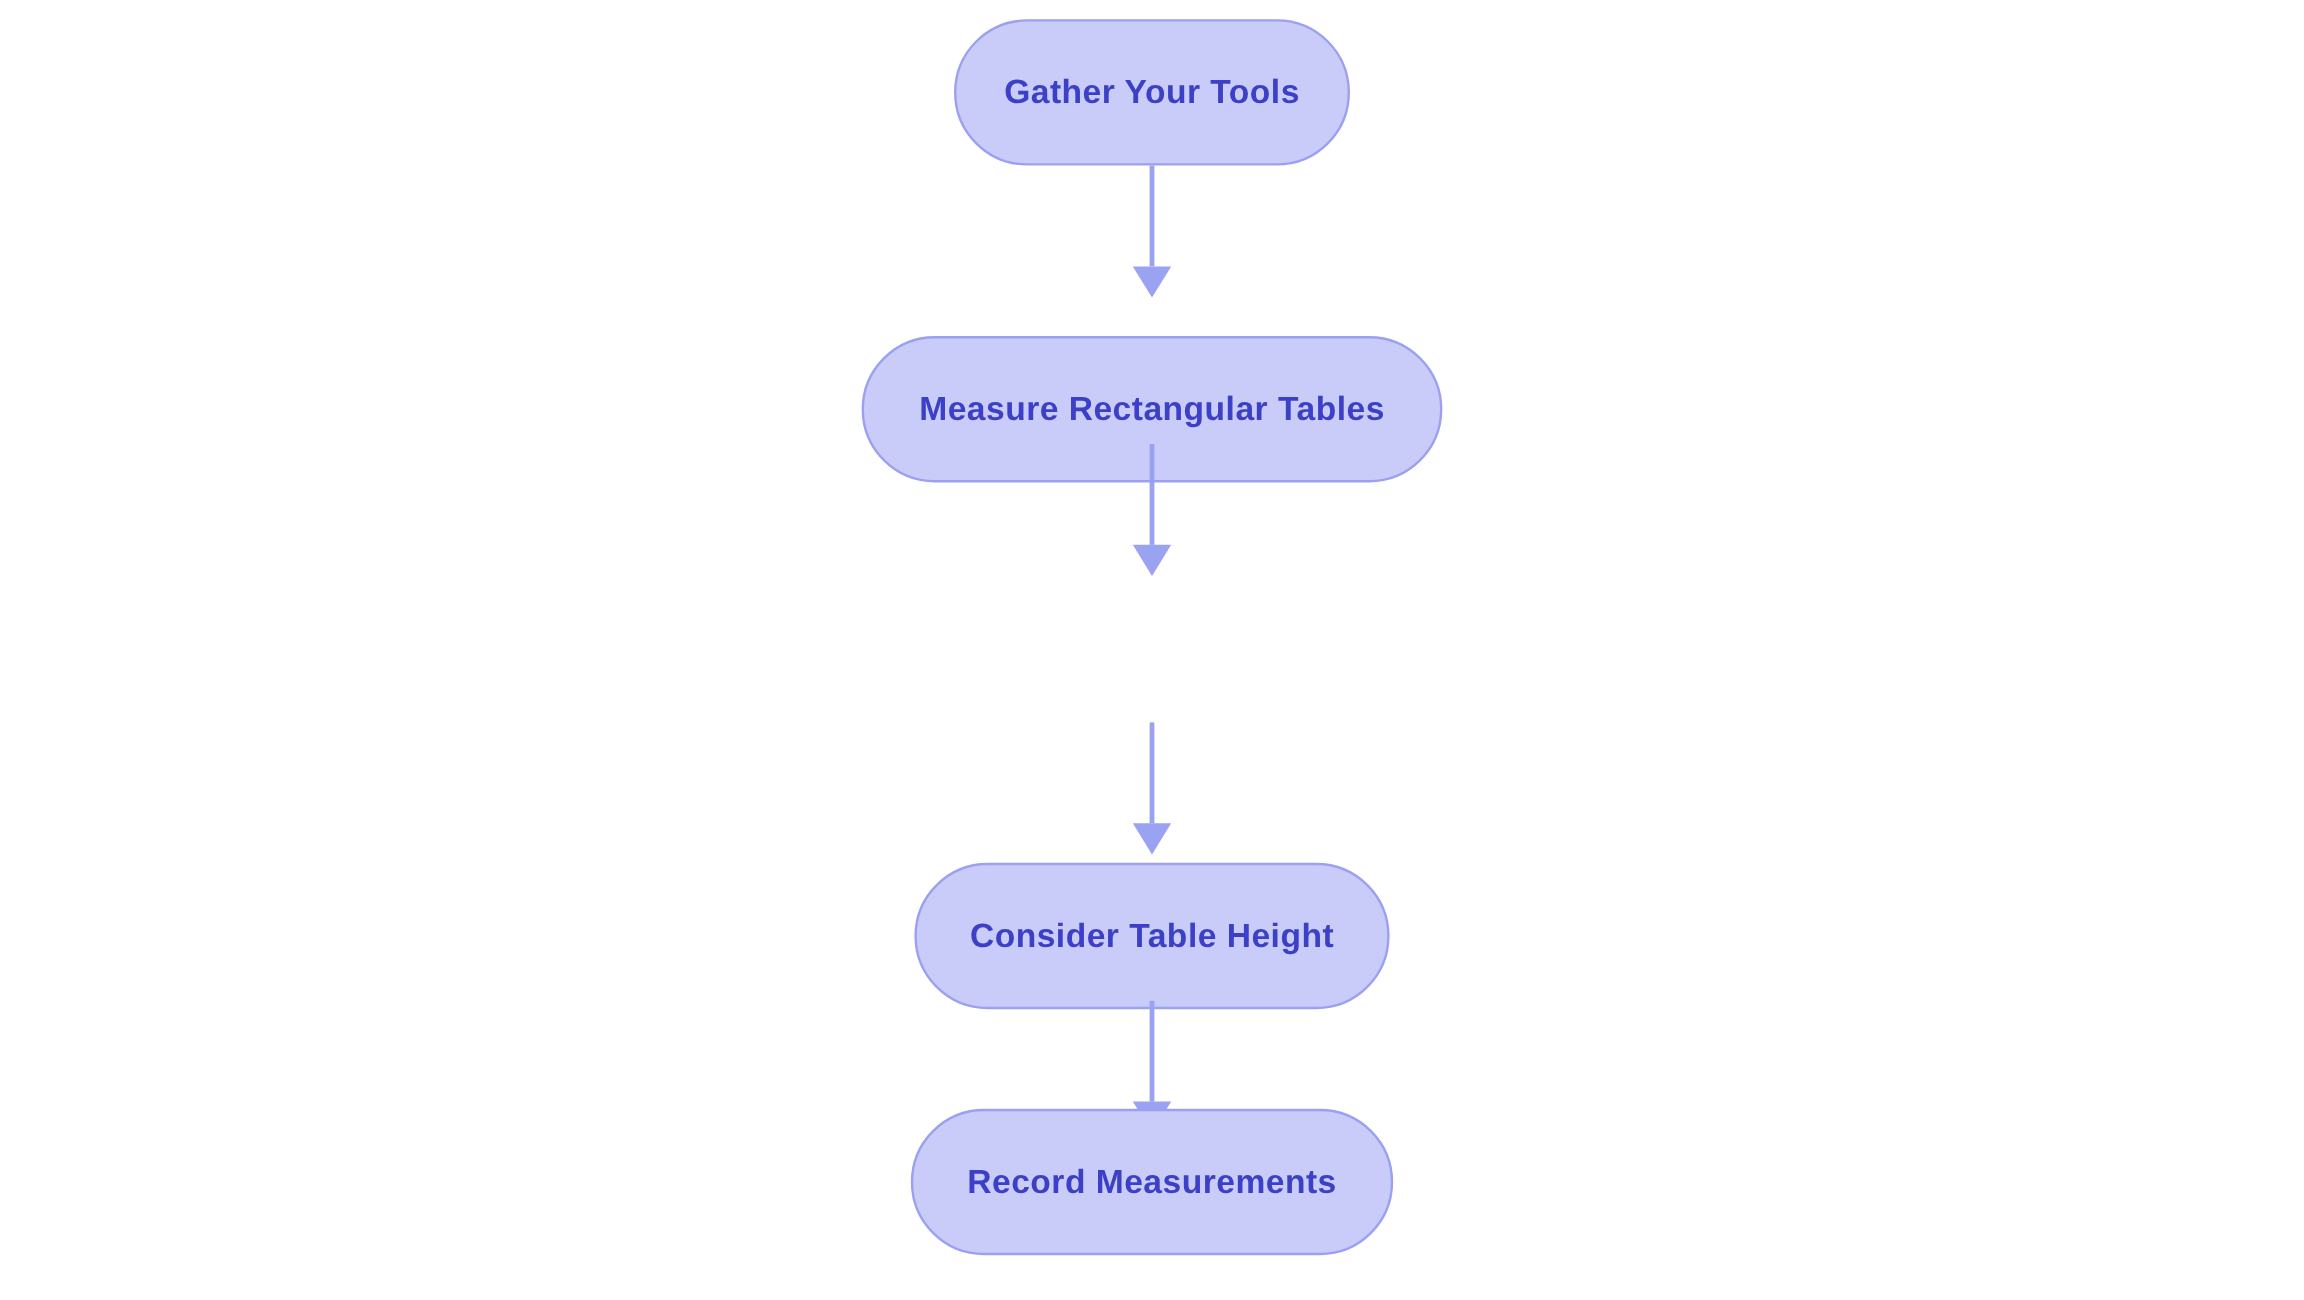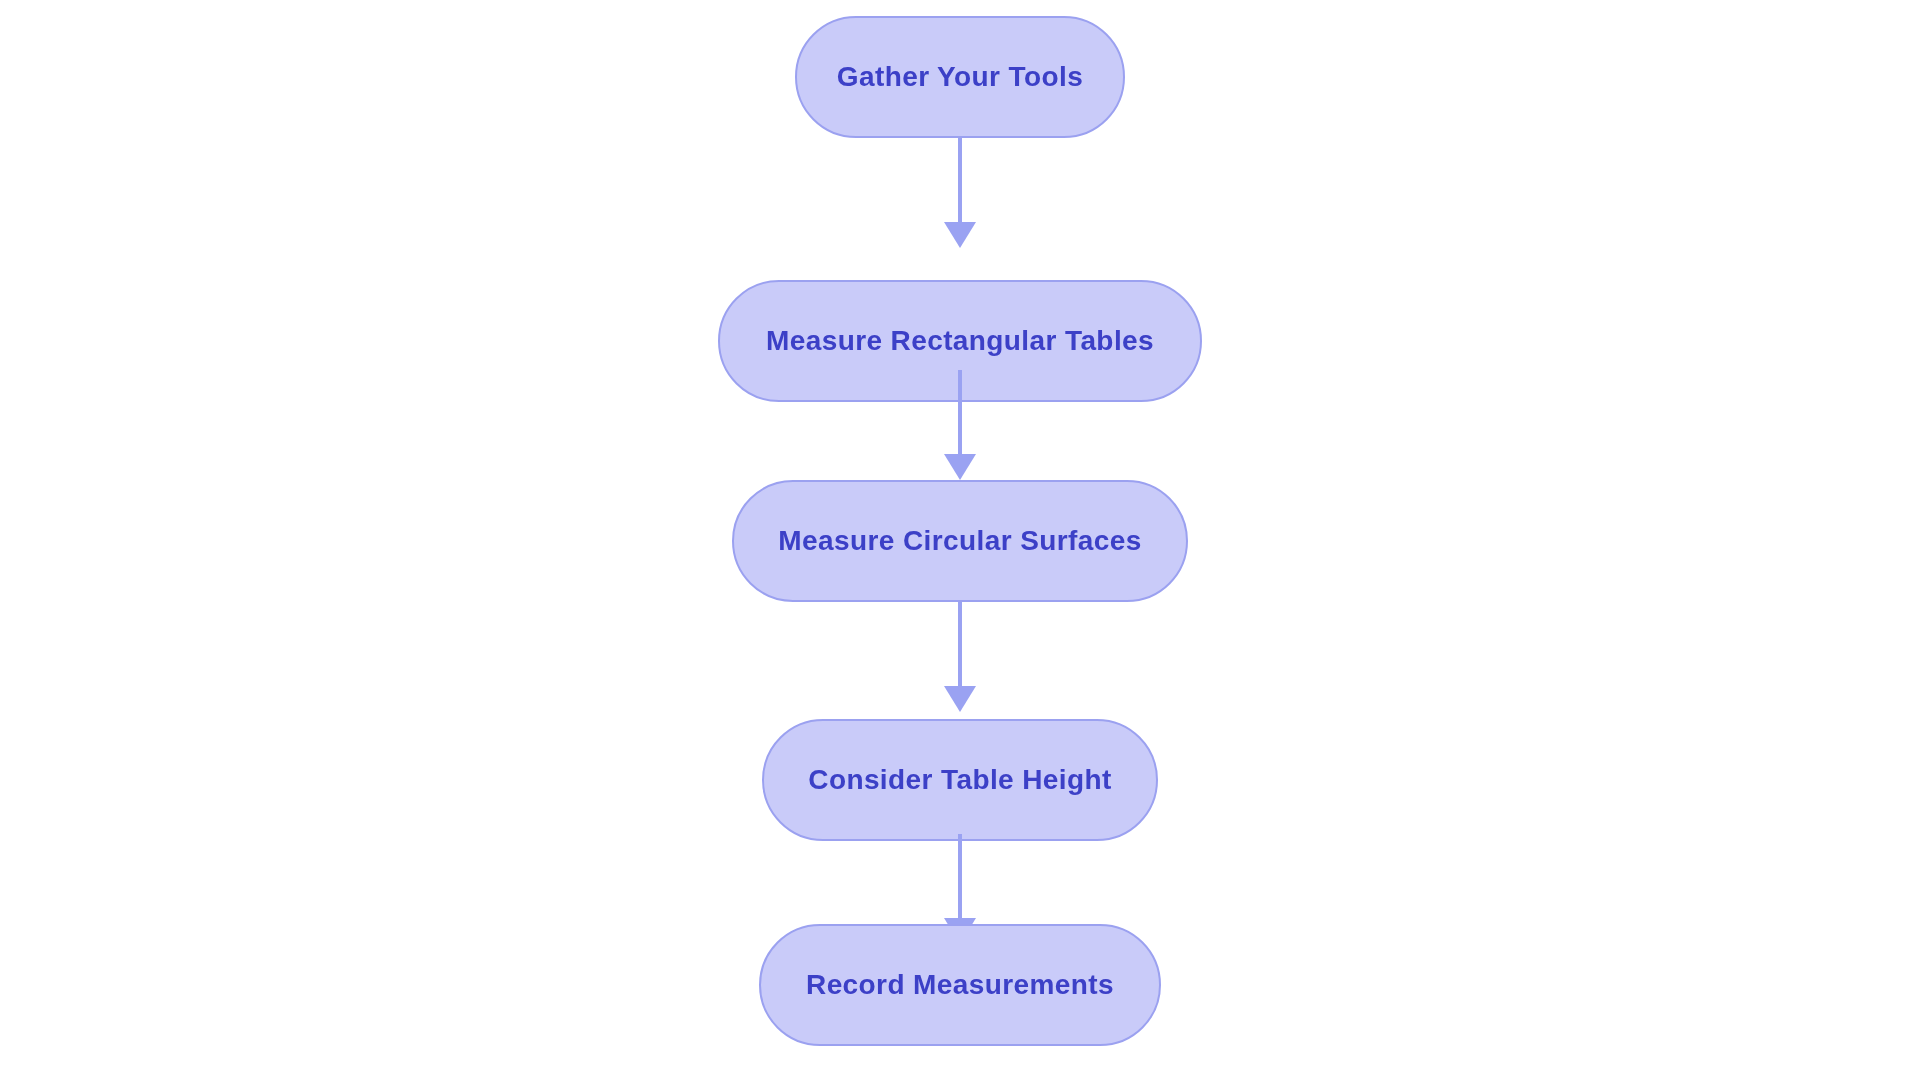--- a/index.html
+++ b/index.html
@@ -87,23 +87,20 @@
 
   <div class="node n1">
     <span class="node-label">Measure Rectangular Tables</span>
   </div>
 
   <div class="arrow a1">
     <div class="arrow-line"></div>
     <div class="arrow-head"></div>
   </div>
 
-  <div class="node n2">
-    <span class="node-label">Measure Circular Surfaces</span>
-  </div>
 
   <div class="arrow a2">
     <div class="arrow-line"></div>
     <div class="arrow-head"></div>
   </div>
 
   <div class="node n3">
     <span class="node-label">Consider Table Height</span>
   </div>
 

